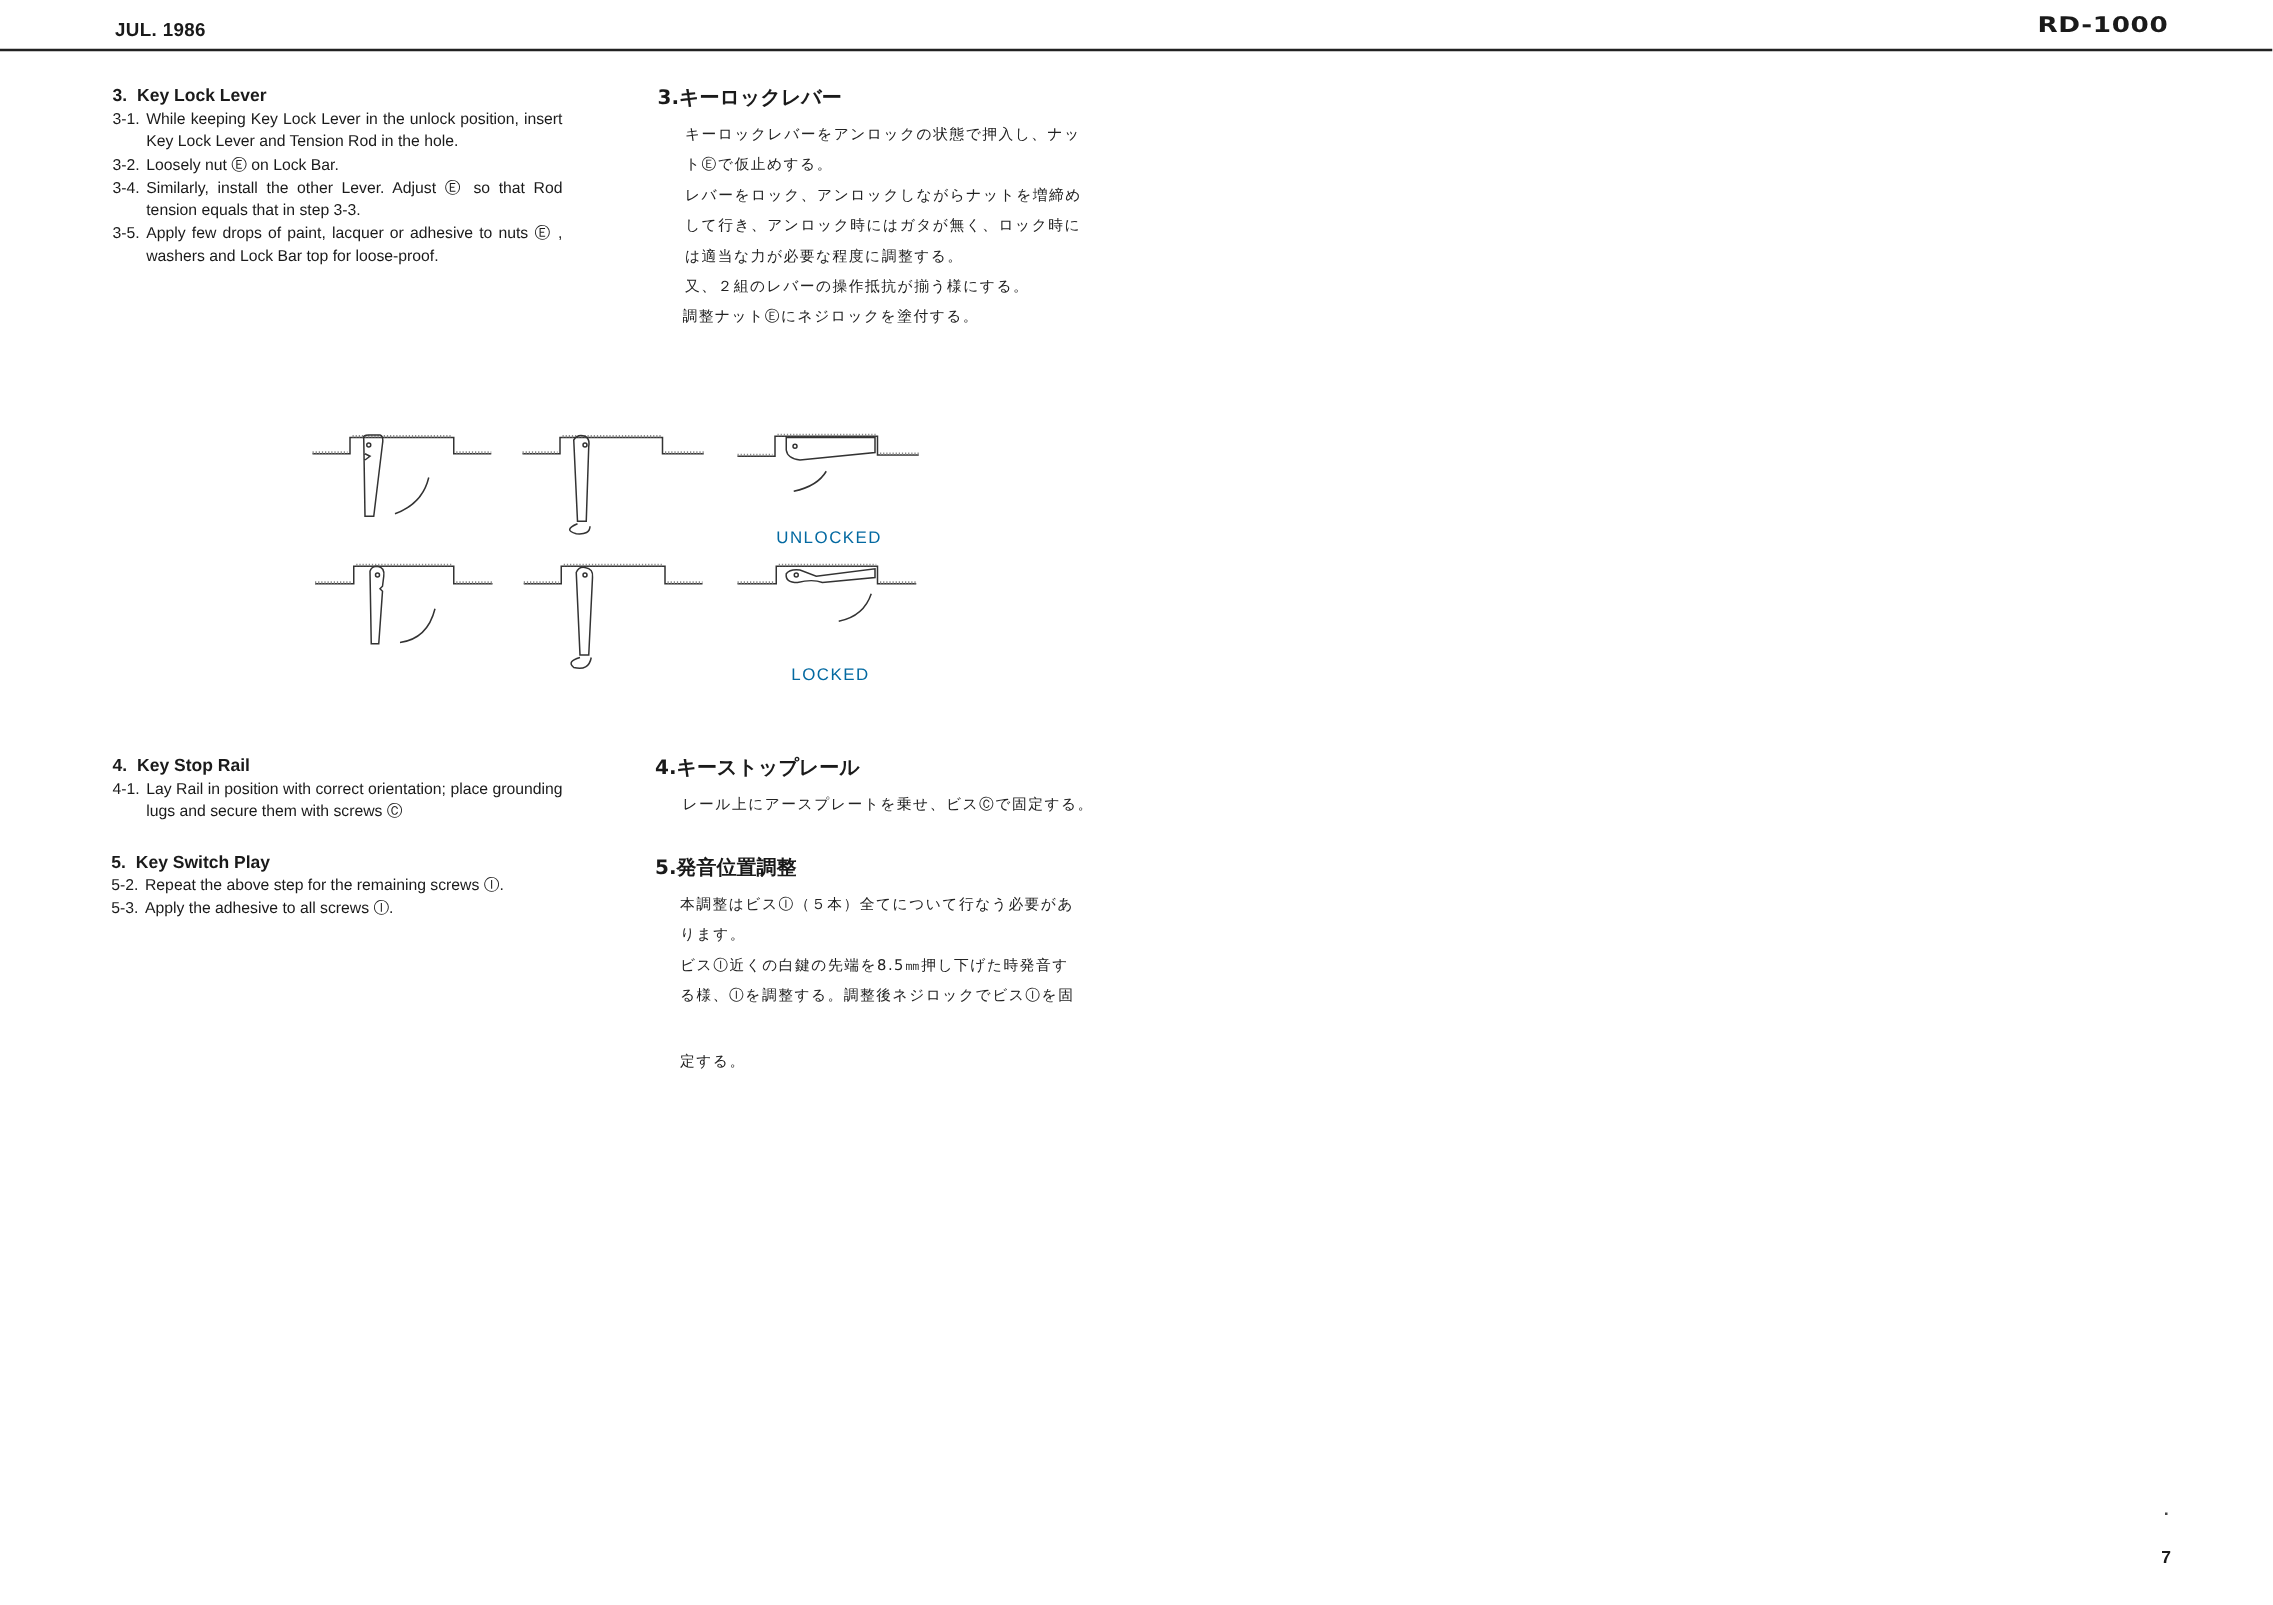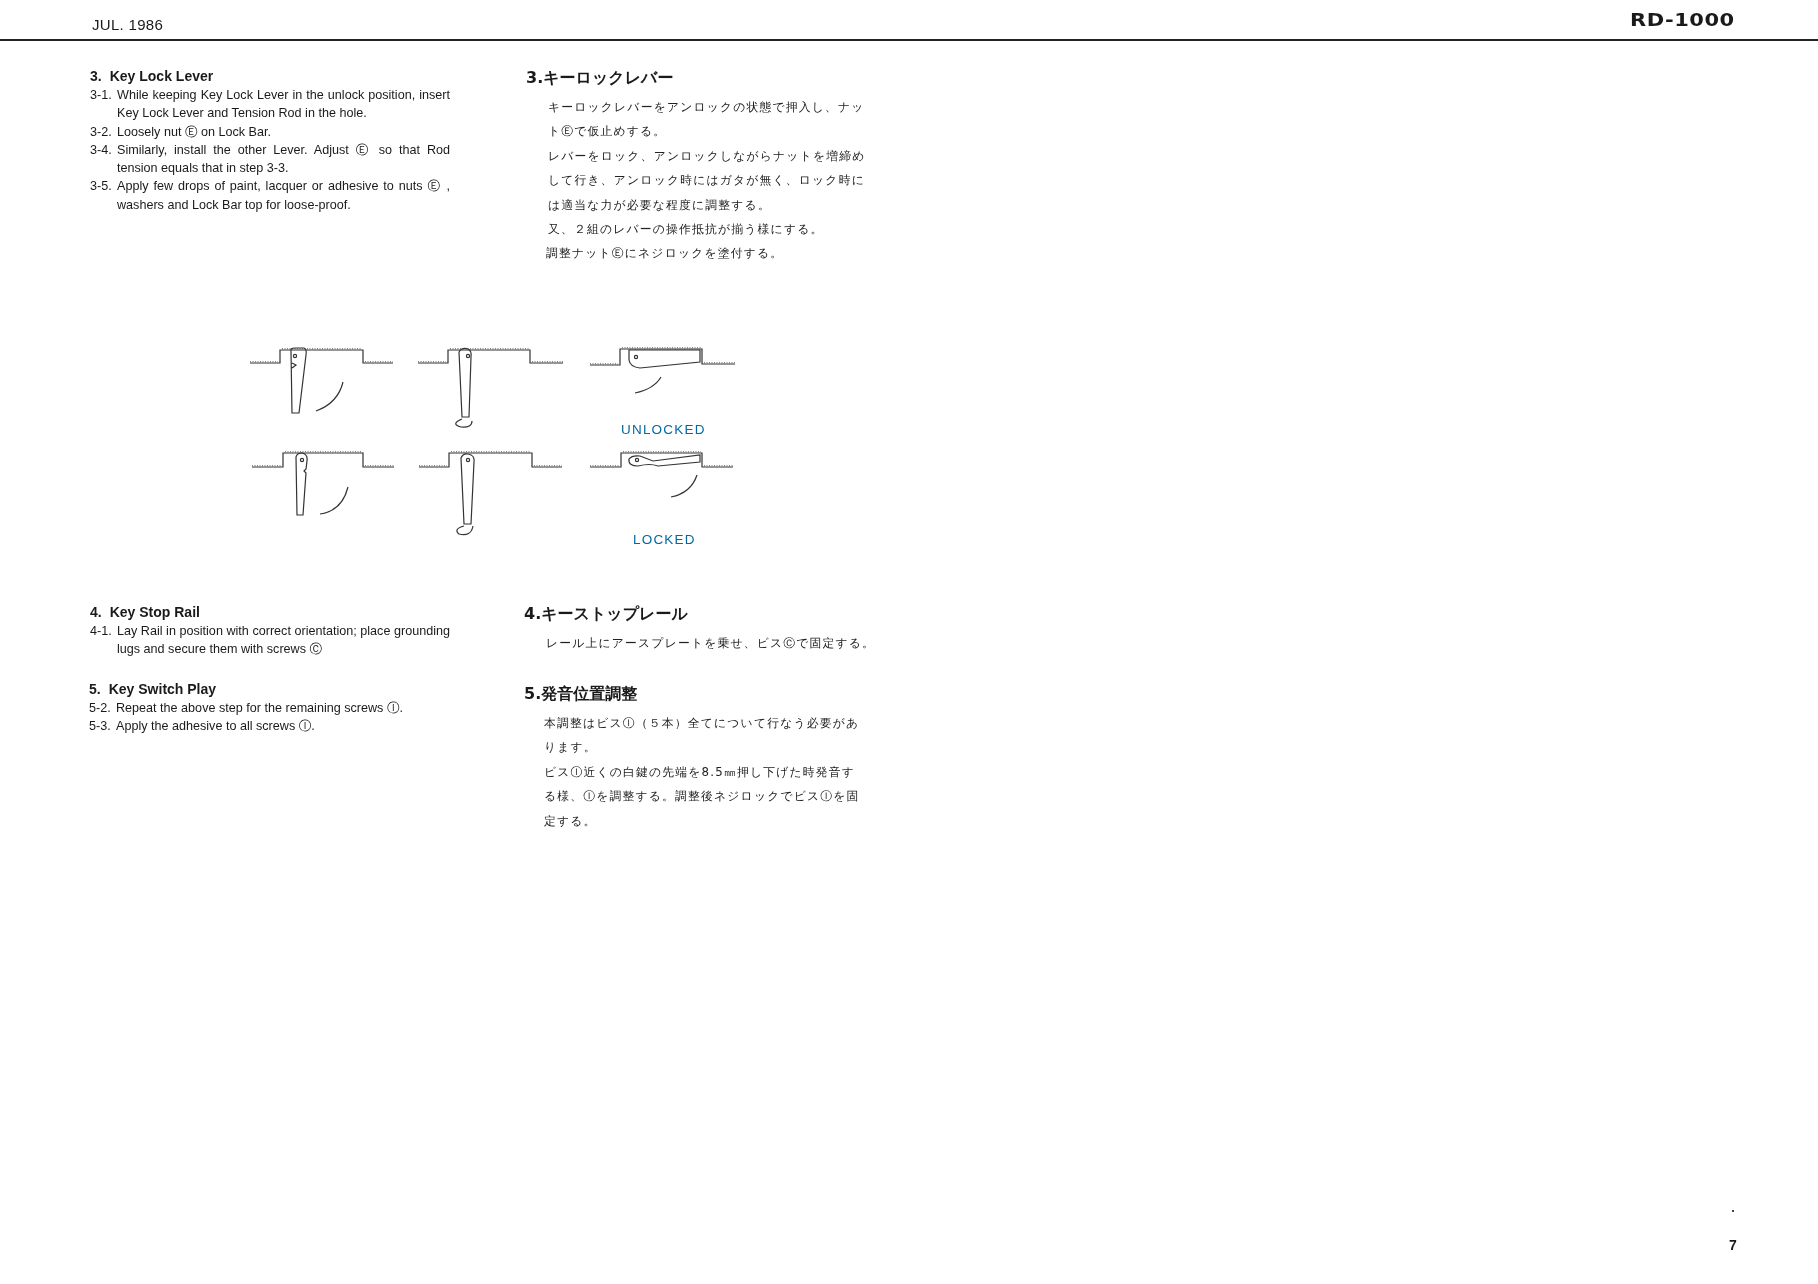--- a/index.html
+++ b/index.html
@@ -1,21 +1,21 @@
 <!DOCTYPE html>
 <html><head>
   <meta charset="utf-8">
   <style>
     html, body { margin: 0; padding: 0; background: #ffffff; }
     body {
       width: 1818px; height: 1284px; position: relative; overflow: hidden;
       font-family: "Liberation Sans", "DejaVu Sans", sans-serif; color: #1a1a1a;
     }
     .abs { position: absolute; }
-    .hdr-date { left: 92px; top: 16px; font-size: 15px; font-weight: normal; letter-spacing: 0.3px; text-align: right; }
+    .hdr-date { left: 92px; top: 16px; font-size: 15px; font-weight: bold; letter-spacing: 0.3px; text-align: right; }
     .hdr-model { left: 1630px; top: 10px; font-size: 21px; font-weight: 900; letter-spacing: 0.5px;
       font-family: "DejaVu Sans", sans-serif; transform: scaleY(0.82); transform-origin: left top; }
     .hdr-rule { left: 0; top: 39px; width: 1818px; height: 2px; background: #222; }
 
     .en-sec { width: 360px; }
     .en-title { font-size: 14px; font-weight: bold; margin: 0 0 2px 0; }
     .en-title .num { margin-right: 8px; }
     .en-step { font-size: 12.6px; line-height: 18.3px; position: relative; padding-left: 27px; text-align: justify; }
     .en-step .sn { position: absolute; left: 0; top: 0; }
 
@@ -76,21 +76,21 @@
   <div class="jp-title">4.キーストップレール</div>
   <div class="jp-line">レール上にアースプレートを乗せ、ビスⒸで固定する。</div>
 </div>
 
 <div class="abs jp-sec" style="left:524px; top:684px;">
   <div class="jp-title">5.発音位置調整</div>
   <div class="jp-line" style="padding-left:20px;">本調整はビスⒾ（５本）全てについて行なう必要があ</div>
   <div class="jp-line" style="padding-left:20px;">ります。</div>
   <div class="jp-line" style="padding-left:20px;">ビスⒾ近くの白鍵の先端を8.5㎜押し下げた時発音す</div>
   <div class="jp-line" style="padding-left:20px;">る様、Ⓘを調整する。調整後ネジロックでビスⒾを固</div>
-  <div class="jp-line" style="padding-left:20px;">定する。</div>
+  <div class="jp-line" style="padding-left:20px;margin-top:28px;">定する。</div>
 </div>
 
 <div class="abs diagram">
   <svg width="510" height="225" viewBox="0 0 510 225" fill="none" stroke="#333" stroke-width="1.2">
 
     <g transform="translate(0,0)">
 
       <path d="M10 28 H40 V15 H123 V28 H153"></path>
       <path d="M10 27 H38 M42 14 H122 M125 27 H153" stroke="#888" stroke-dasharray="1 1.5" stroke-width="2"></path>
       <path d="M51 16 Q50 13 55 13 H64 Q67 14 66 20 L59 78 H52 Z M52 28 L56 30 L52 33"></path>

